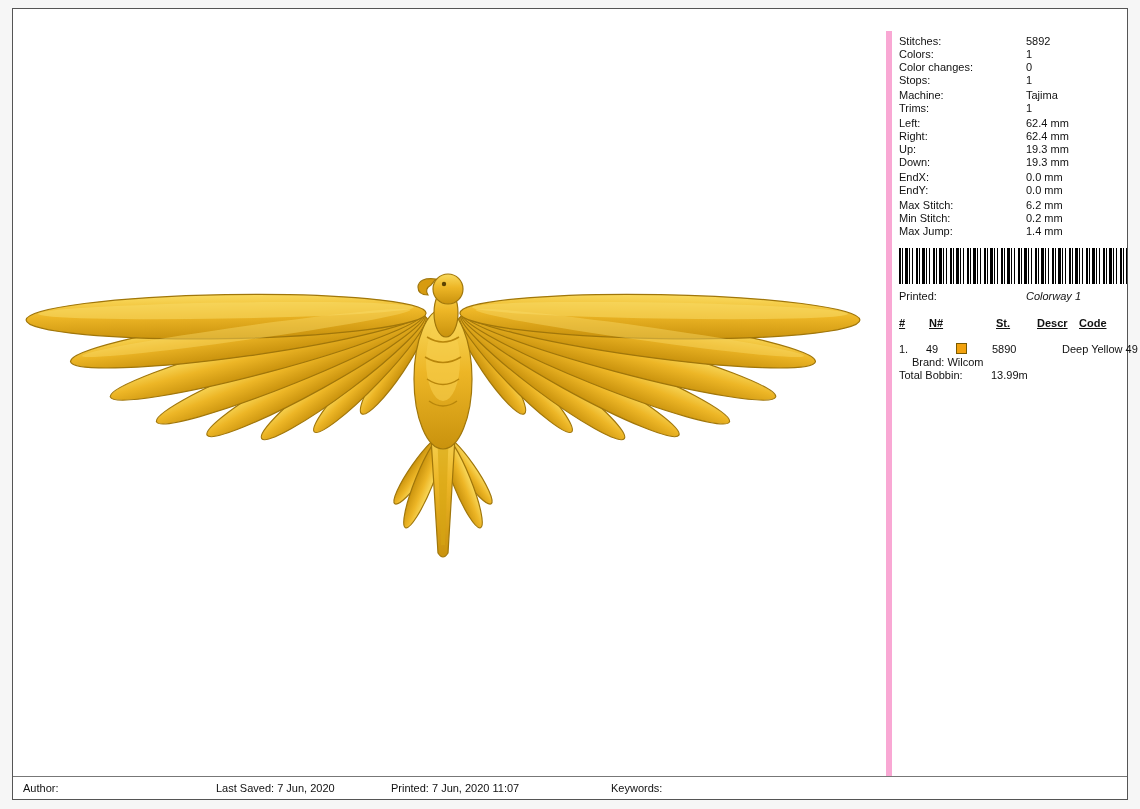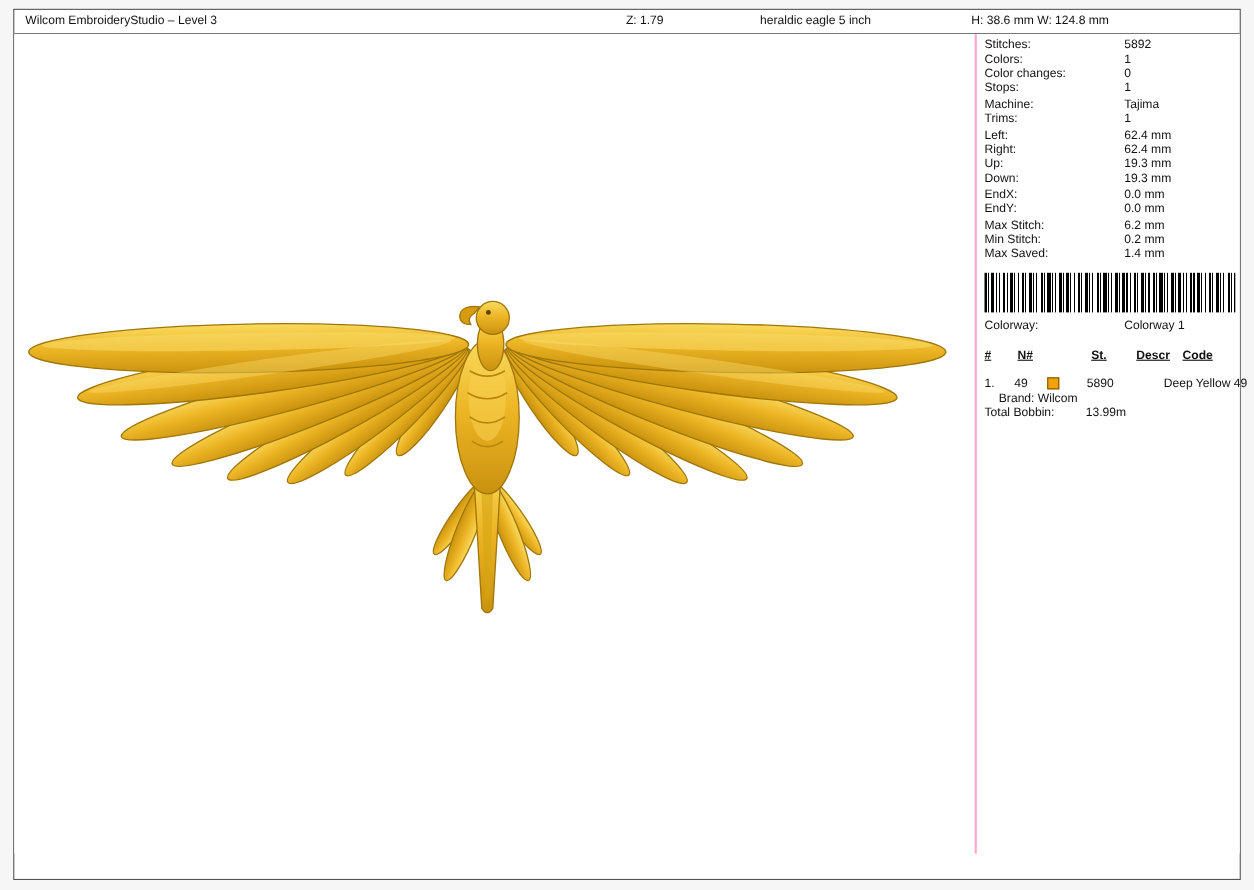--- a/index.html
+++ b/index.html
@@ -21,33 +21,33 @@
   .hdr .t-zoom{left:556px;}
   .hdr .t-name{left:678px;}
   .hdr .t-size{left:870px;}
   
   .main{position:absolute;top:22px;left:0;right:0;bottom:23px;display:flex;}
   .canvas{position:relative;flex:1;background:#fff;overflow:hidden;}
   .eagle{position:absolute;left:6px;top:236px;width:862px;height:300px;}
   
   .panel{
     position:relative;width:241px;box-sizing:border-box;
-    border-left:2px solid #f9a8d4;padding:4px 4px 0 7px;background:#fff;
+    border-left:6px solid #f9a8d4;padding:4px 4px 0 7px;background:#fff;
   }
   .stat-row{position:relative;height:13px;line-height:13px;white-space:nowrap;}
   .stat-row .val{position:absolute;left:127px;text-align:center;}
   .gap{margin-top:2px;}
   .barcode{
     margin-top:10px;width:228px;height:36px;background:#fff;
     background-image:repeating-linear-gradient(90deg,
       #000 0 2px,#fff 2px 3px,#000 3px 4px,#fff 4px 6px,#000 6px 9px,
       #fff 9px 10px,#000 10px 11px,#fff 11px 13px,#000 13px 14px,#fff 14px 17px);
   }
   .cw-row{position:relative;height:13px;line-height:13px;margin-top:6px;}
-  .cw-row .val{position:absolute;left:127px;}
+  .cw-row .val{position:absolute;left:127px;font-style:italic;}
   .tbl-hdr{position:relative;height:14px;margin-top:14px;font-weight:bold;}
   .tbl-hdr span{position:absolute;top:0;text-decoration:underline;}
   .h-num{left:0;} .h-n{left:30px;} .h-st{left:97px;} .h-descr{left:138px;} .h-code{left:180px;text-align:right;}
   .tbl-row{position:relative;height:13px;line-height:13px;margin-top:12px;}
   .tbl-row span{position:absolute;top:0;white-space:nowrap;}
   .r-idx{left:0;} .r-n{left:27px;} .r-st{left:93px;} .r-descr{left:127px;padding-left:36px;}
   .swatch{
     position:absolute;left:57px;top:1px;width:9px;height:9px;
     border:1px solid #7a5a00;background:#f2a20e;
   }
@@ -57,26 +57,20 @@
   
   .ftr{position:absolute;left:0;right:0;bottom:0;height:22px;border-top:1px solid #777;background:#fff;}
   .ftr span{position:absolute;top:5px;white-space:nowrap;}
   .f-author{left:10px;} .f-saved{left:203px;} .f-printed{left:378px;} .f-keywords{left:598px;}
 </style>
 </head>
 <body>
 
 <div class="page">
 
-  <div class="hdr">
-    <span class="t-title">Wilcom EmbroideryStudio – Level 3</span>
-    <span class="t-zoom">Z: 1.79</span>
-    <span class="t-name">heraldic eagle 5 inch</span>
-    <span class="t-size">H: 38.6 mm   W: 124.8 mm</span>
-  </div>
 
   <div class="main">
 
     <div class="canvas">
       <svg class="eagle" viewBox="0 0 862 300">
         <defs>
           <linearGradient id="gGold" x1="0" y1="0" x2="0" y2="1">
             <stop offset="0" stop-color="#F9DA5E"></stop>
             <stop offset="0.45" stop-color="#EDB626"></stop>
             <stop offset="1" stop-color="#C9920D"></stop>
@@ -194,28 +188,28 @@
 
       <div class="stat-row gap">
         <span>Max Stitch:</span>
         <span class="val">6.2 mm</span>
       </div>
       <div class="stat-row">
         <span>Min Stitch:</span>
         <span class="val">0.2 mm</span>
       </div>
       <div class="stat-row">
-        <span>Max Saved:</span>
+        <span>Max Jump:</span>
         <span class="val">1.4 mm</span>
       </div>
 
       <div class="barcode"></div>
 
       <div class="cw-row">
-        <span>Colorway:</span>
+        <span>Printed:</span>
         <span class="val">Colorway 1</span>
       </div>
 
       <div class="tbl-hdr">
         <span class="h-num">#</span>
         <span class="h-n">N#</span>
         <span class="h-st">St.</span>
         <span class="h-descr">Descr</span>
         <span class="h-code">Code</span>
       </div>
@@ -231,14 +225,20 @@
       <div class="brand">Brand: Wilcom</div>
 
       <div class="total">
         <span>Total Bobbin:</span>
         <span class="val">13.99m</span>
       </div>
 
     </div>
   </div>
 
+  <div class="ftr">
+    <span class="f-author">Author:</span>
+    <span class="f-saved">Last Saved:  7 Jun, 2020</span>
+    <span class="f-printed">Printed:  7 Jun, 2020 11:07</span>
+    <span class="f-keywords">Keywords:</span>
+  </div>
 
 </div>
 
 </body></html>

